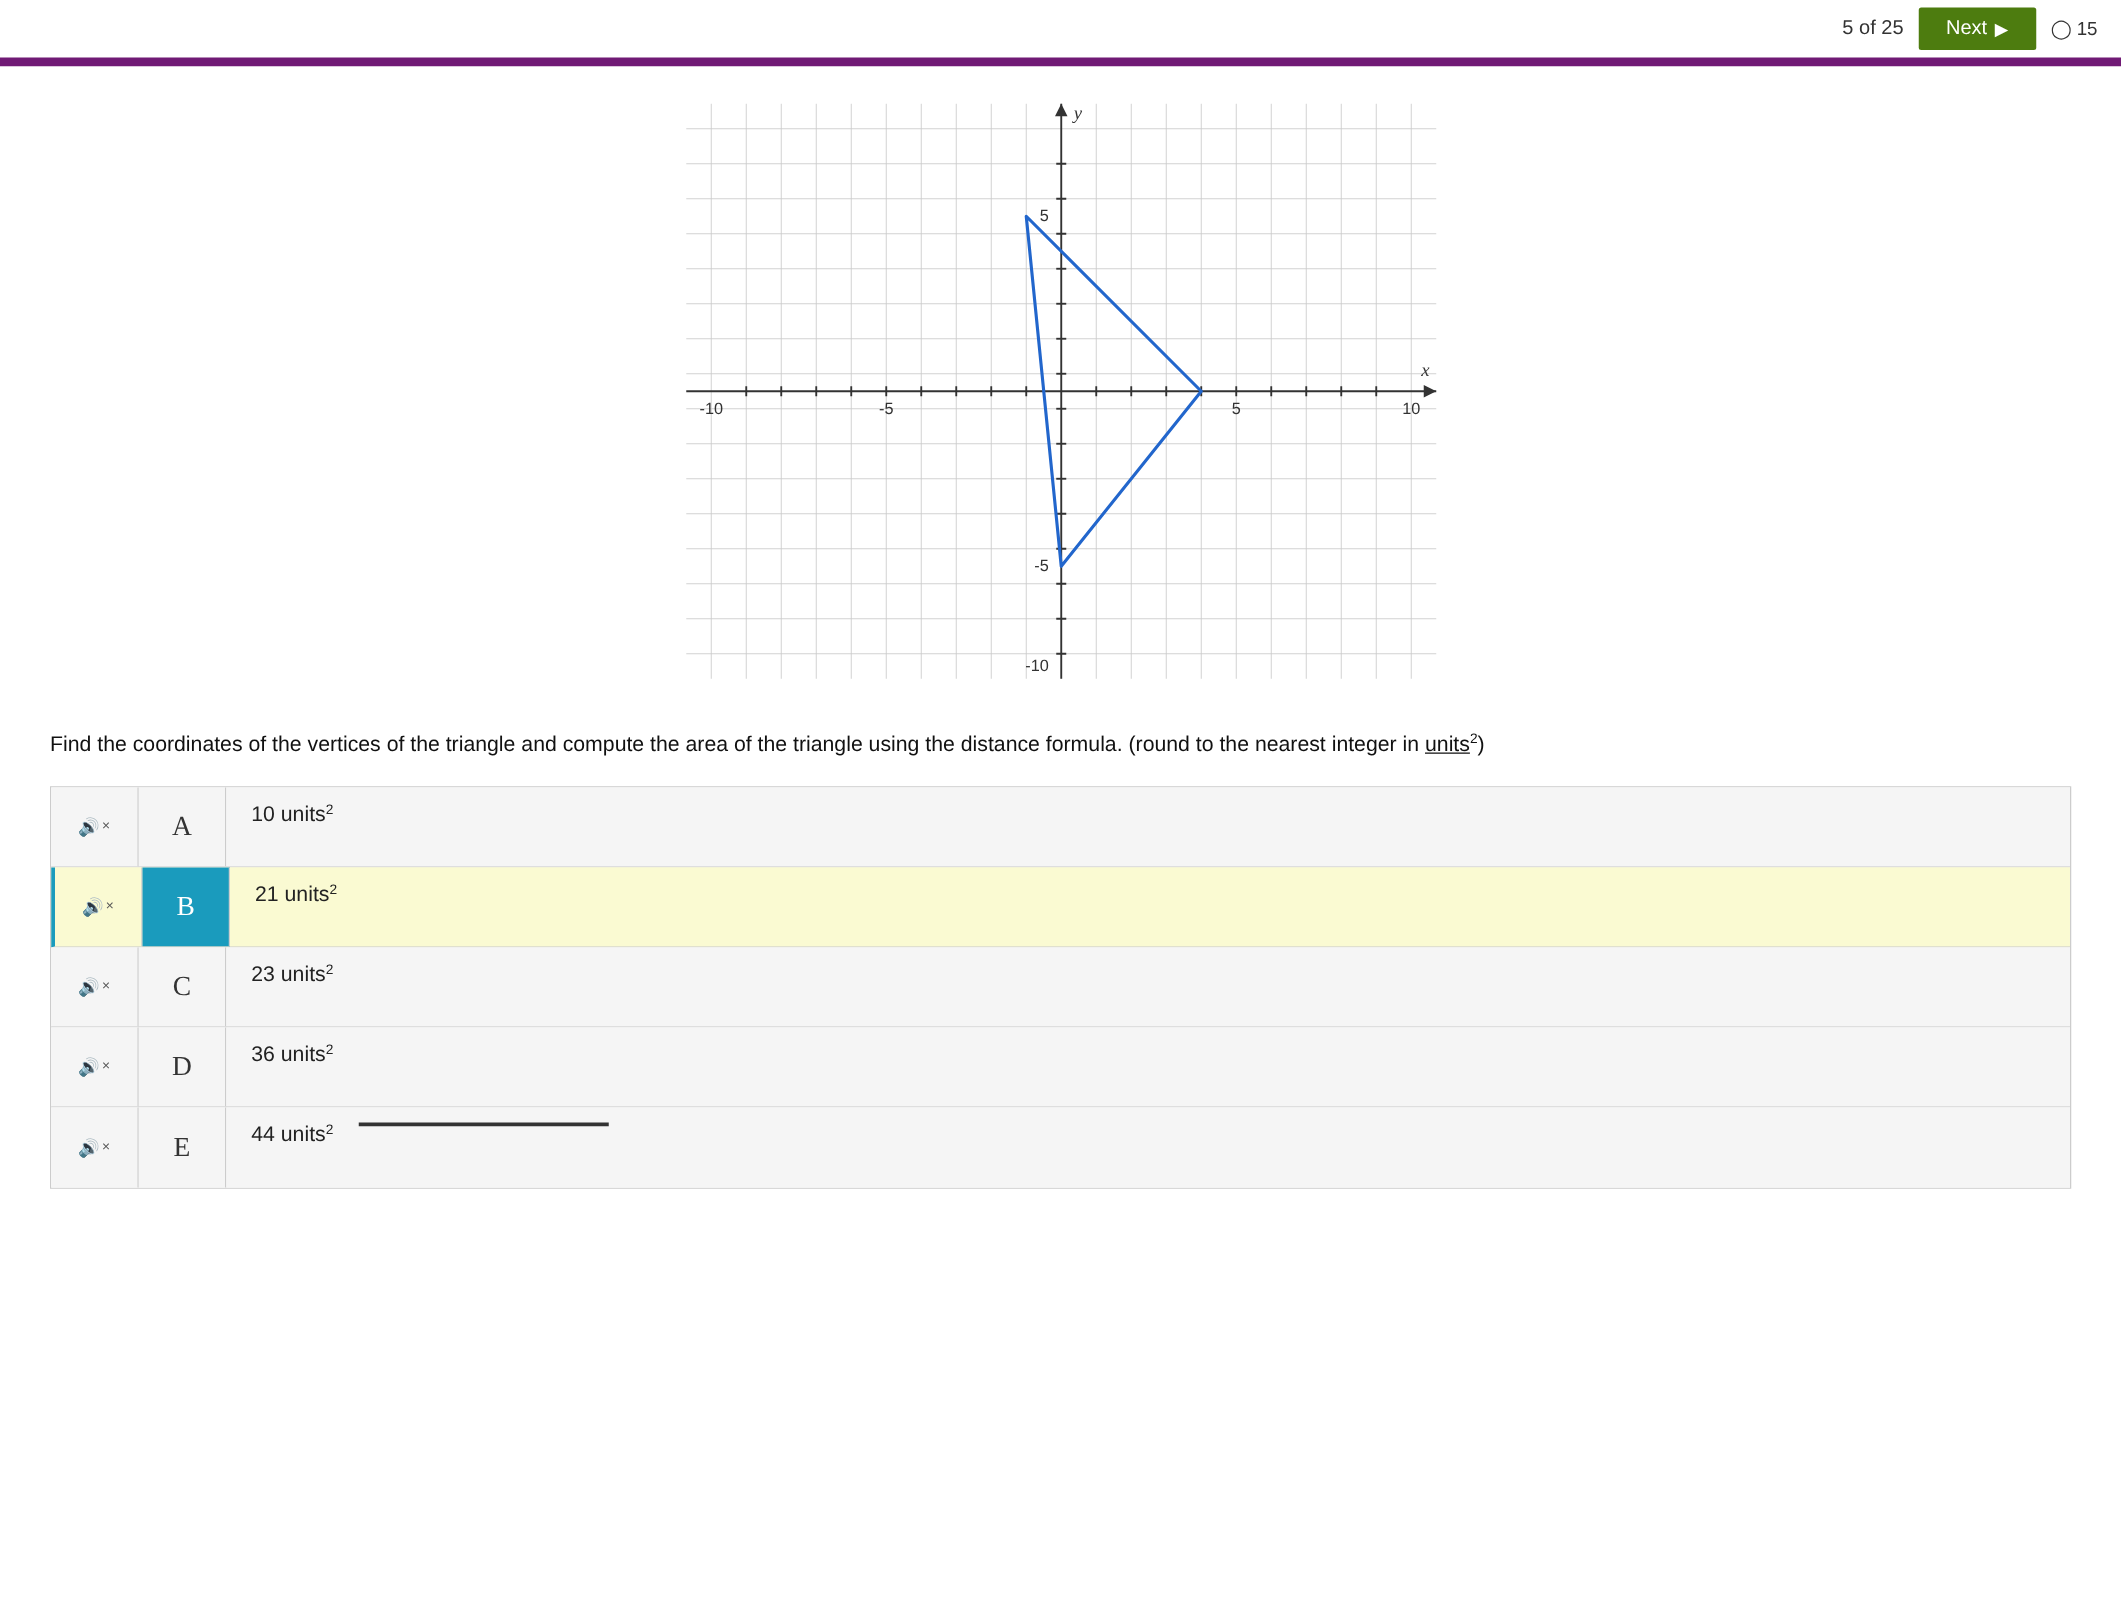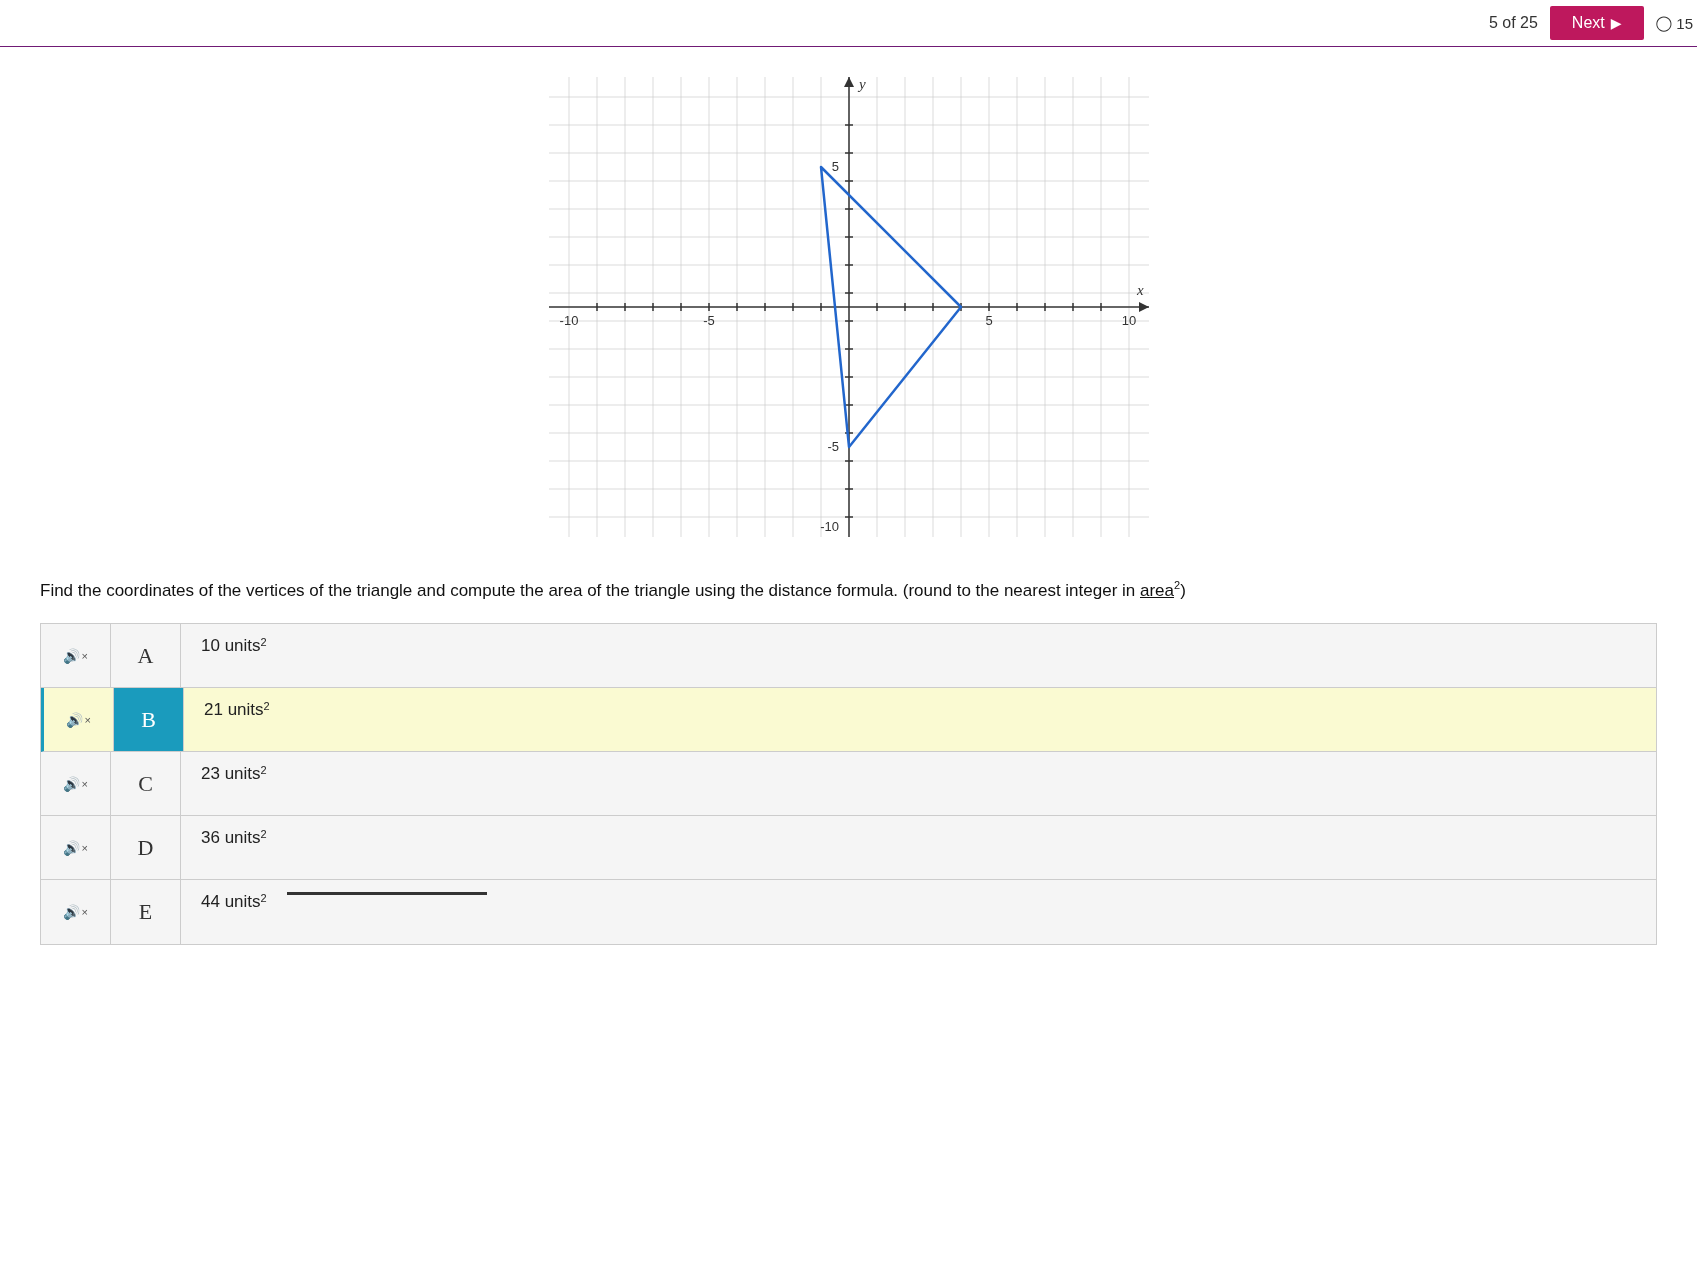--- a/index.html
+++ b/index.html
@@ -9,32 +9,32 @@
       color: #222;
       width: 1697px;
       min-height: 1284px;
       overflow-x: hidden;
     }
     
     .header {
       display: flex;
       justify-content: flex-end;
       align-items: center;
-      padding: 6px 4px;
-      border-bottom: 1px solid #701a75;
+      padding: 6px 19px;
+      border-bottom: 7px solid #701a75;
       background: #fff;
       gap: 12px;
     }
     .progress-text {
       font-size: 16px;
       color: #333;
       font-family: Arial, sans-serif;
     }
     .next-btn {
-      background: #be185d;
+      background: #4d7c0f;
       color: #fff;
       border: none;
       padding: 8px 22px;
       font-size: 16px;
       font-family: Arial, sans-serif;
       cursor: pointer;
       display: flex;
       align-items: center;
       gap: 6px;
       border-radius: 2px;
@@ -268,21 +268,21 @@
       </g>
 
       <text x="598" y="228" font-size="15" font-family="Georgia, serif" fill="#333" font-style="italic">x</text>
       <text x="320" y="22" font-size="15" font-family="Georgia, serif" fill="#333" font-style="italic">y</text>
 
       <polygon points="282,100 422,240 310,380" fill="none" stroke="#2266cc" stroke-width="2.5" stroke-linejoin="round"></polygon>
     </svg>
   </div>
 
   <div class="question-text">
-    <span>Find the coordinates of the vertices of the triangle and compute the area of the triangle using the distance formula. (round to the nearest integer in </span><span class="underline-units">area</span><sup>2</sup><span>)</span>
+    <span>Find the coordinates of the vertices of the triangle and compute the area of the triangle using the distance formula. (round to the nearest integer in </span><span class="underline-units">units</span><sup>2</sup><span>)</span>
   </div>
 
   <div class="choices-container">
 
     <div class="choice-row">
       <div class="choice-audio">
         <span>🔊</span>
           <span style="font-size:11px">×</span>
       </div>
       <div class="choice-letter-cell">A</div>

